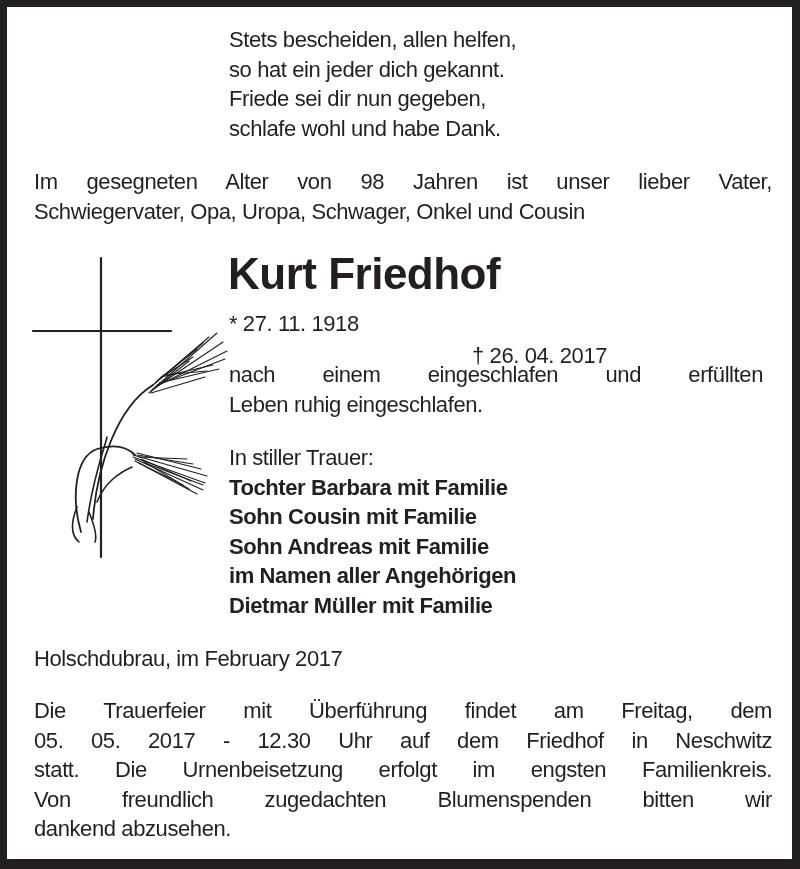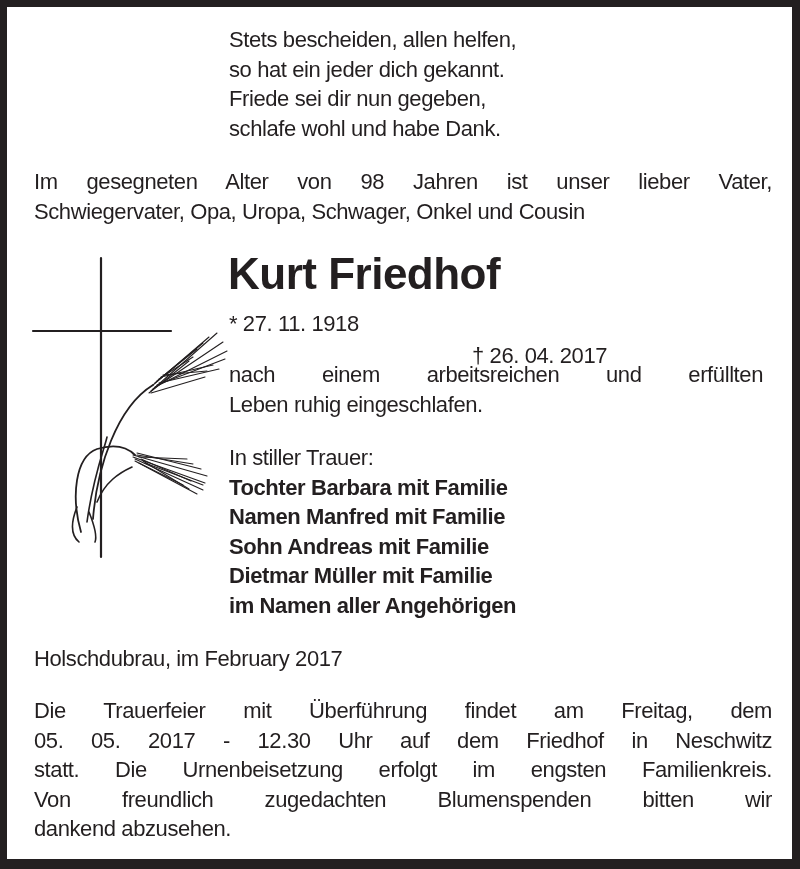--- a/index.html
+++ b/index.html
@@ -115,31 +115,31 @@
   </svg>
 
   <div class="name">Kurt Friedhof</div>
 
   <div class="txt dates">
     <span>* 27. 11. 1918</span>
     <span class="death">† 26. 04. 2017</span>
   </div>
 
   <div class="txt life">
-    <span class="justify-line">nach einem arbeitsreichen und erfüllten</span>
+    <span class="justify-line">nach einem eingeschlafen und erfüllten</span>
     <span>Leben ruhig eingeschlafen.</span>
   </div>
 
   <div class="txt mourners">
     <div>In stiller Trauer:</div>
     <div class="bold">Tochter Barbara mit Familie</div>
-    <div class="bold">Namen Manfred mit Familie</div>
+    <div class="bold">Sohn Cousin mit Familie</div>
     <div class="bold">Sohn Andreas mit Familie</div>
+    <div class="bold">im Namen aller Angehörigen</div>
     <div class="bold">Dietmar Müller mit Familie</div>
-    <div class="bold">im Namen aller Angehörigen</div>
   </div>
 
   <div class="txt place">Holschdubrau, im February 2017</div>
 
   <div class="txt funeral">
     <span class="justify-line">Die Trauerfeier mit Überführung findet am Freitag, dem</span>
     <span class="justify-line">05. 05. 2017 - 12.30 Uhr auf dem Friedhof in Neschwitz</span>
     <span class="justify-line">statt. Die Urnenbeisetzung erfolgt im engsten Familienkreis.</span>
     <span class="justify-line">Von freundlich zugedachten Blumenspenden bitten wir</span>
     <span>dankend abzusehen.</span>

